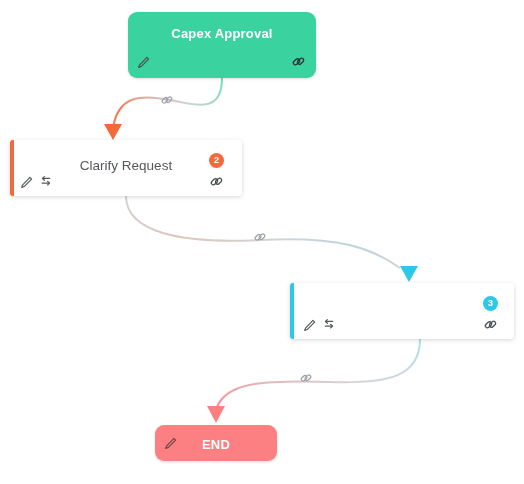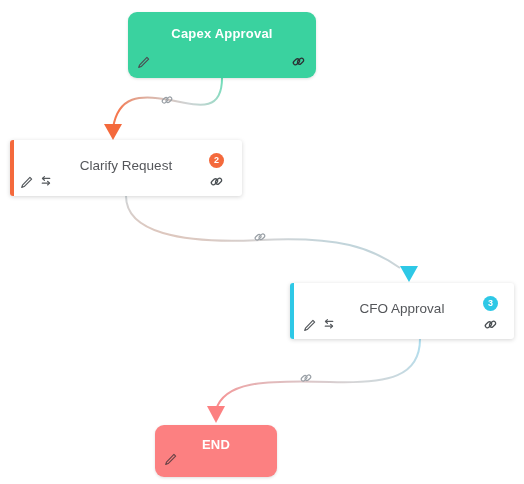--- a/index.html
+++ b/index.html
@@ -217,21 +217,20 @@
         <g fill="none" stroke="#4a4f53" stroke-width="2.1" stroke-linecap="round">
           <rect x="3.2" y="9.2" width="11" height="6.6" rx="3.3" transform="rotate(-42 8.7 12.5)"></rect>
           <rect x="9.8" y="8.2" width="11" height="6.6" rx="3.3" transform="rotate(-42 15.3 11.5)"></rect>
         </g>
       </svg>
     </div>
   </div>
 
   <div class="card-node" style="left:290px; top:283px; width:224px; height:56px;">
     <div class="accent" style="background:#2ec8e6;"></div>
-    <div class="node-title">CFO Approval</div>
     <div class="badge" style="right:16px; top:13px; background:#2ec8e6;">3</div>
     <div class="corner-icons">
       <svg class="icon-pencil" style="left:12px; top:1px;" viewBox="0 0 24 24" xmlns="http://www.w3.org/2000/svg">
         <g fill="none" stroke="#565a5e" stroke-width="1.9" stroke-linecap="round" stroke-linejoin="round">
           <path d="M17.5 3.8 L20.2 6.5 L8.2 18.5 L4.4 19.9 L5.6 16.1 Z"></path>
         </g>
       </svg>
       <svg class="icon-transfer" style="left:31px; top:1px;" viewBox="0 0 24 24" xmlns="http://www.w3.org/2000/svg">
         <g fill="none" stroke="#565a5e" stroke-width="1.9" stroke-linecap="round" stroke-linejoin="round">
           <path d="M6.5 5.5 L18 5.5"></path>
@@ -242,21 +241,21 @@
       </svg>
       <svg class="icon-link-node" style="right:16px; top:0px;" viewBox="0 0 24 24" xmlns="http://www.w3.org/2000/svg">
         <g fill="none" stroke="#4a4f53" stroke-width="2.1" stroke-linecap="round">
           <rect x="3.2" y="9.2" width="11" height="6.6" rx="3.3" transform="rotate(-42 8.7 12.5)"></rect>
           <rect x="9.8" y="8.2" width="11" height="6.6" rx="3.3" transform="rotate(-42 15.3 11.5)"></rect>
         </g>
       </svg>
     </div>
   </div>
 
-  <div class="solid-node" style="left:155px; top:425px; width:122px; height:52px; background:#fc8081;text-decoration:underline;">
+  <div class="solid-node" style="left:155px; top:425px; width:122px; height:36px; background:#fc8081;text-decoration:underline;">
     <div class="node-title" style="top:12px;">END</div>
     <div class="corner-icons">
       <svg class="icon-pencil" style="left:8px; top:0px;" viewBox="0 0 24 24" xmlns="http://www.w3.org/2000/svg">
         <g fill="none" stroke="#6b4448" stroke-width="1.9" stroke-linecap="round" stroke-linejoin="round">
           <path d="M17.5 3.8 L20.2 6.5 L8.2 18.5 L4.4 19.9 L5.6 16.1 Z"></path>
         </g>
       </svg>
     </div>
   </div>
 

